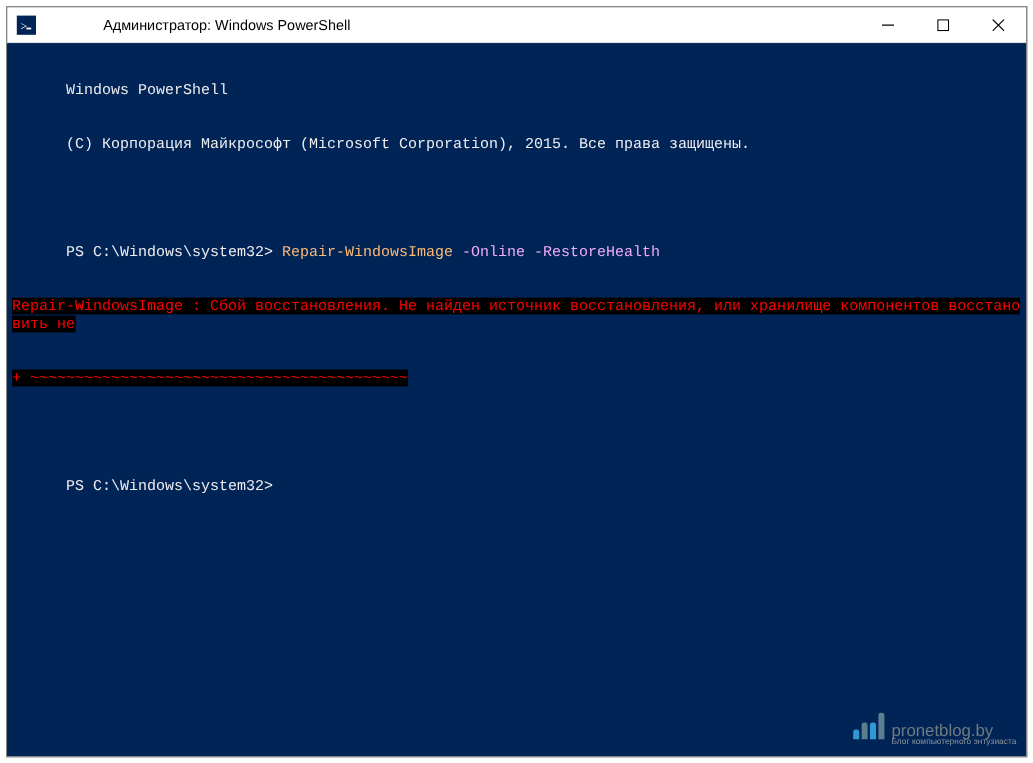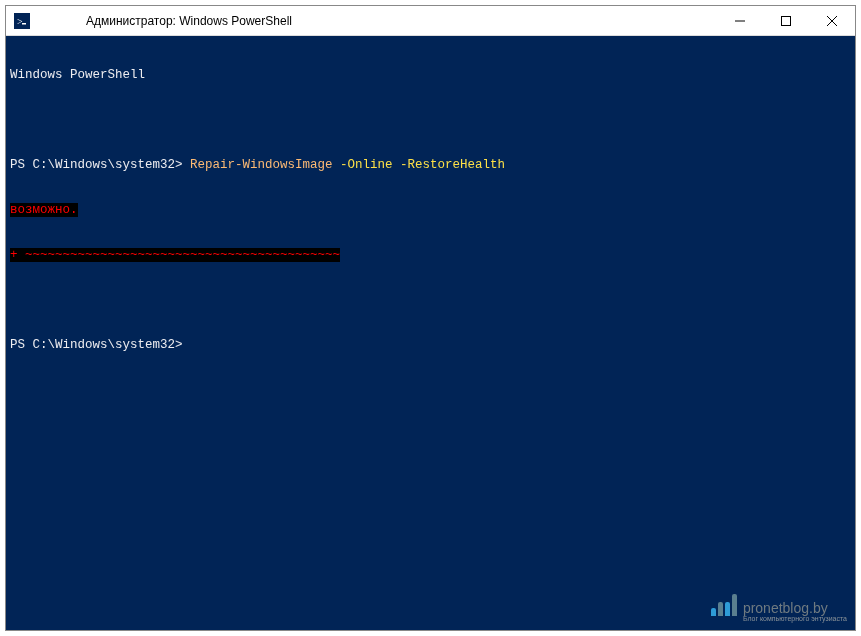--- a/index.html
+++ b/index.html
@@ -63,23 +63,23 @@
       flex: 1;
       background: #012456;
       padding: 2px 4px;
       font-size: 12.5px;
       line-height: 15px;
       color: #eeedf0;
       overflow: hidden;
       white-space: pre;
     }
     .line { white-space: pre-wrap; word-break: break-all; }
-    .t-white { color: #eeedf0; }
+    .t-white { color: #eeedf0; margin-left: 45px; }
     .t-yellow { color: #fdba74; }
-    .t-gray { color: #fde047; }
+    .t-gray { color: #f0abfc; }
     .t-red { color: #ff0000; }
     .bg-black { background: #000000; }
     .watermark {
       position: absolute;
       right: 14px;
       bottom: 14px;
       display: flex;
       align-items: center;
       gap: 6px;
       font-family: 'Segoe UI', Arial, sans-serif;
@@ -124,23 +124,24 @@
       <div class="titlebar-btn close">
         <svg width="10" height="10">
             <line x1="0" y1="0" x2="10" y2="10" stroke="#000" stroke-width="1"></line>
             <line x1="10" y1="0" x2="0" y2="10" stroke="#000" stroke-width="1"></line>
           </svg>
       </div>
     </div>
   </div>
   <div class="terminal">
     <div class="line t-white">Windows PowerShell</div>
+    <div class="line t-white">(C) Корпорация Майкрософт (Microsoft Corporation), 2015. Все права защищены.</div>
     <div class="line">&nbsp;</div>
     <div class="line"><span class="t-white">PS C:\Windows\system32&gt; </span><span class="t-yellow">Repair-WindowsImage</span><span class="t-gray"> -Online -RestoreHealth</span></div>
-    <div class="line t-red"><span class="bg-black">возможно.</span></div>
+    <div class="line t-red"><span class="bg-black">Repair-WindowsImage : Сбой восстановления. Не найден источник восстановления, или хранилище компонентов восстановить не</span></div>
     <div class="line t-red"><span class="bg-black">+ ~~~~~~~~~~~~~~~~~~~~~~~~~~~~~~~~~~~~~~~~~~</span></div>
     <div class="line">&nbsp;</div>
     <div class="line"><span class="t-white">PS C:\Windows\system32&gt; </span></div>
   </div>
 </div>
 
 <div class="watermark">
   <div class="wm-bars">
     <div class="wm-bar" id="wmb0" style="background: rgb(46, 155, 214); height: 8px;"></div>
     <div class="wm-bar" id="wmb1" style="background: rgb(90, 127, 143); height: 14px;"></div>

